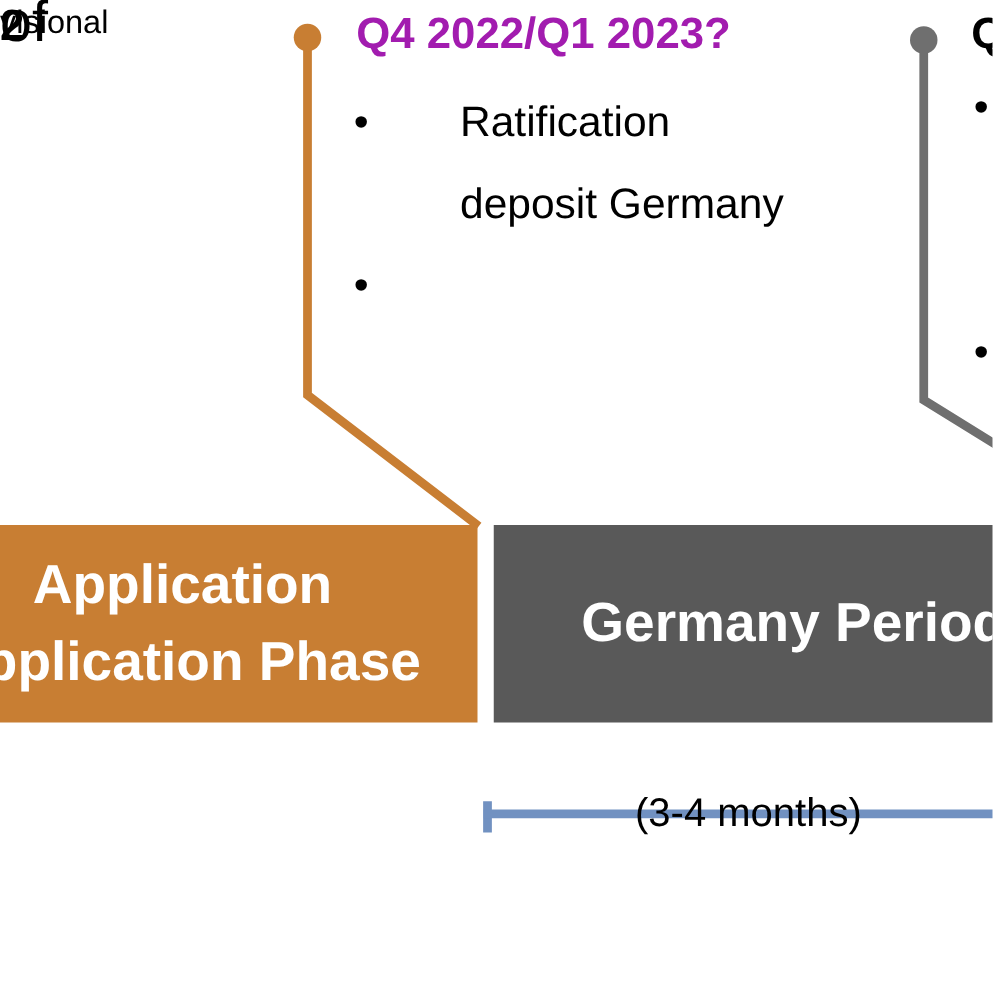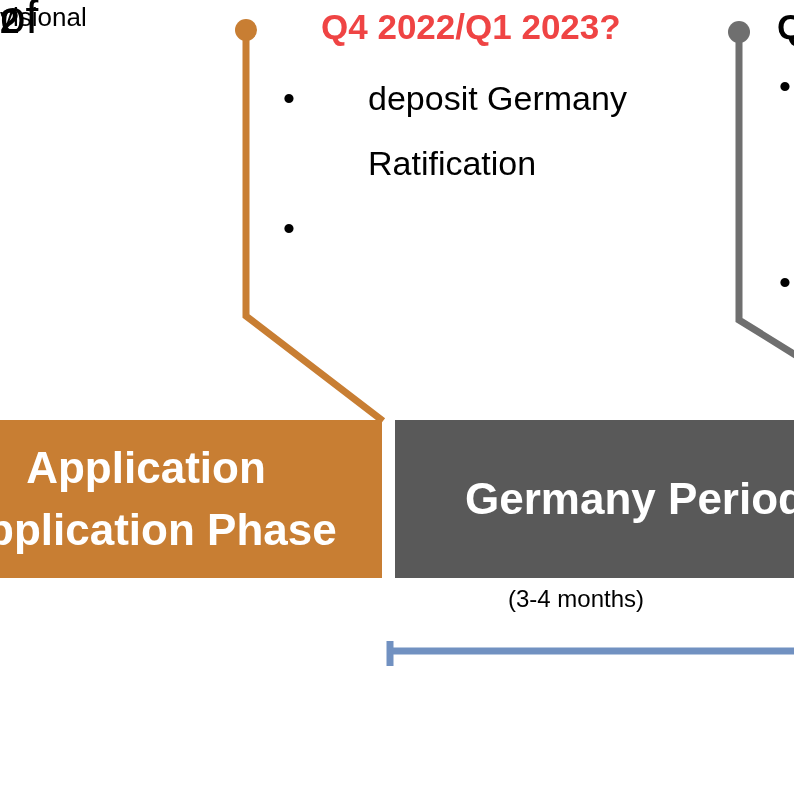--- a/index.html
+++ b/index.html
@@ -22,21 +22,21 @@
   }
 
   .frag { position: absolute; color: #000; white-space: nowrap; }
 
   
   .lf-head   { left: 0; top: 6;   font-size: 35px; font-weight: bold; line-height: 41px; }
   .lf-line1  { left: 0; top: 72;  font-size: 46px; line-height: 34px; }
   .lf-line2  { left: 0; top: 127; font-size: 26px; line-height: 34px; }
 
   
-  .oc-head { position: absolute; left: 285px; top: 6px; font-size: 35px; font-weight: bold; line-height: 41px; color: #ef4444; white-space: nowrap; margin-left: 36px; }
+  .oc-head { position: absolute; left: 285px; top: 6px; font-size: 35px; font-weight: bold; line-height: 41px; color: #a21caf; white-space: nowrap; }
   .oc-bullets { position: absolute; left: 283px; top: 66px; width: 330px; }
   .bullet { display: flex; align-items: flex-start; }
   .bullet .dot { width: 85px; flex: 0 0 85px; font-size: 34px; line-height: 65px; color: #000; }
   .bullet .btext { flex: 1; }
   .bline { display: block; font-size: 34px; line-height: 65px; color: #000; white-space: nowrap; }
 
   
   .rc-head { position: absolute; left: 777px; top: 6px; font-size: 35px; font-weight: bold; line-height: 41px; color: #000; white-space: nowrap; }
   .rc-dot1 { position: absolute; left: 779px; top: 69px;  font-size: 34px; line-height: 34px; color: #000; }
   .rc-dot2 { position: absolute; left: 779px; top: 265px; font-size: 34px; line-height: 34px; color: #000; }
@@ -57,22 +57,22 @@
     text-align: center;
     white-space: nowrap;
   }
   .phase-orange { left: -90px; width: 472px; }
   .phase-gray   { left: 395px; width: 480px; }
   .phase-box span { display: block; }
 
   
   .duration-note {
     position: absolute;
-    left: 508px; top: 578px;
-    font-size: 24px; line-height: 42px;
+    left: 508px; top: 629px;
+    font-size: 32px; line-height: 42px;
     color: #000; white-space: nowrap;
   }
 </style>
 </head>
 <body>
 
 <div class="stage">
 
   <svg class="connectors">
 
@@ -88,22 +88,22 @@
 
   <span class="frag lf-head">2</span>
   <span class="frag lf-line1">of</span>
   <span class="frag lf-line2">visional</span>
 
   <div class="oc-head">Q4 2022/Q1 2023?</div>
   <div class="oc-bullets">
     <div class="bullet">
       <span class="dot">•</span>
       <span class="btext">
+        <span class="bline">Ratification</span>
         <span class="bline">deposit Germany</span>
-        <span class="bline">Ratification</span>
       </span>
     </div>
     <div class="bullet">
       <span class="dot">•</span>
     </div>
   </div>
 
   <div class="rc-head">Q</div>
   <span class="rc-dot1">•</span>
   <span class="rc-dot2">•</span>

